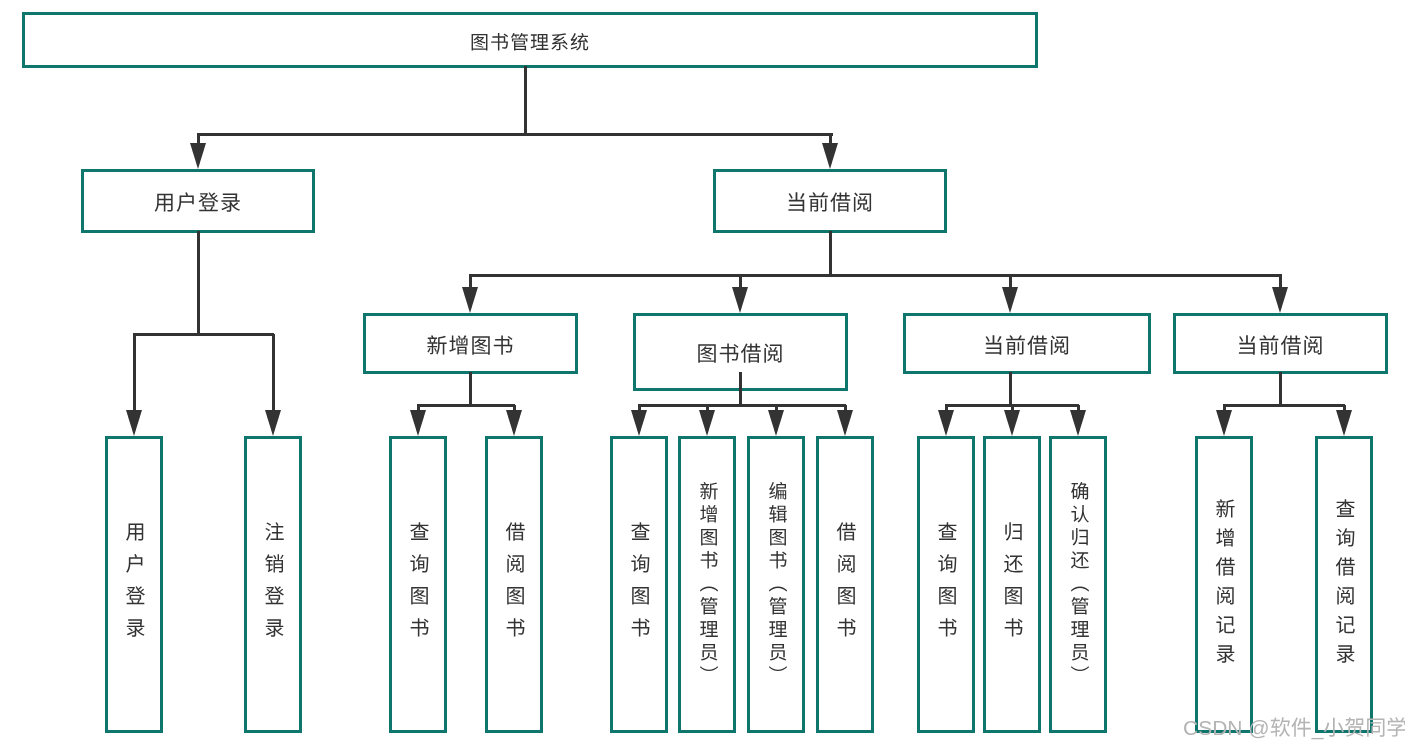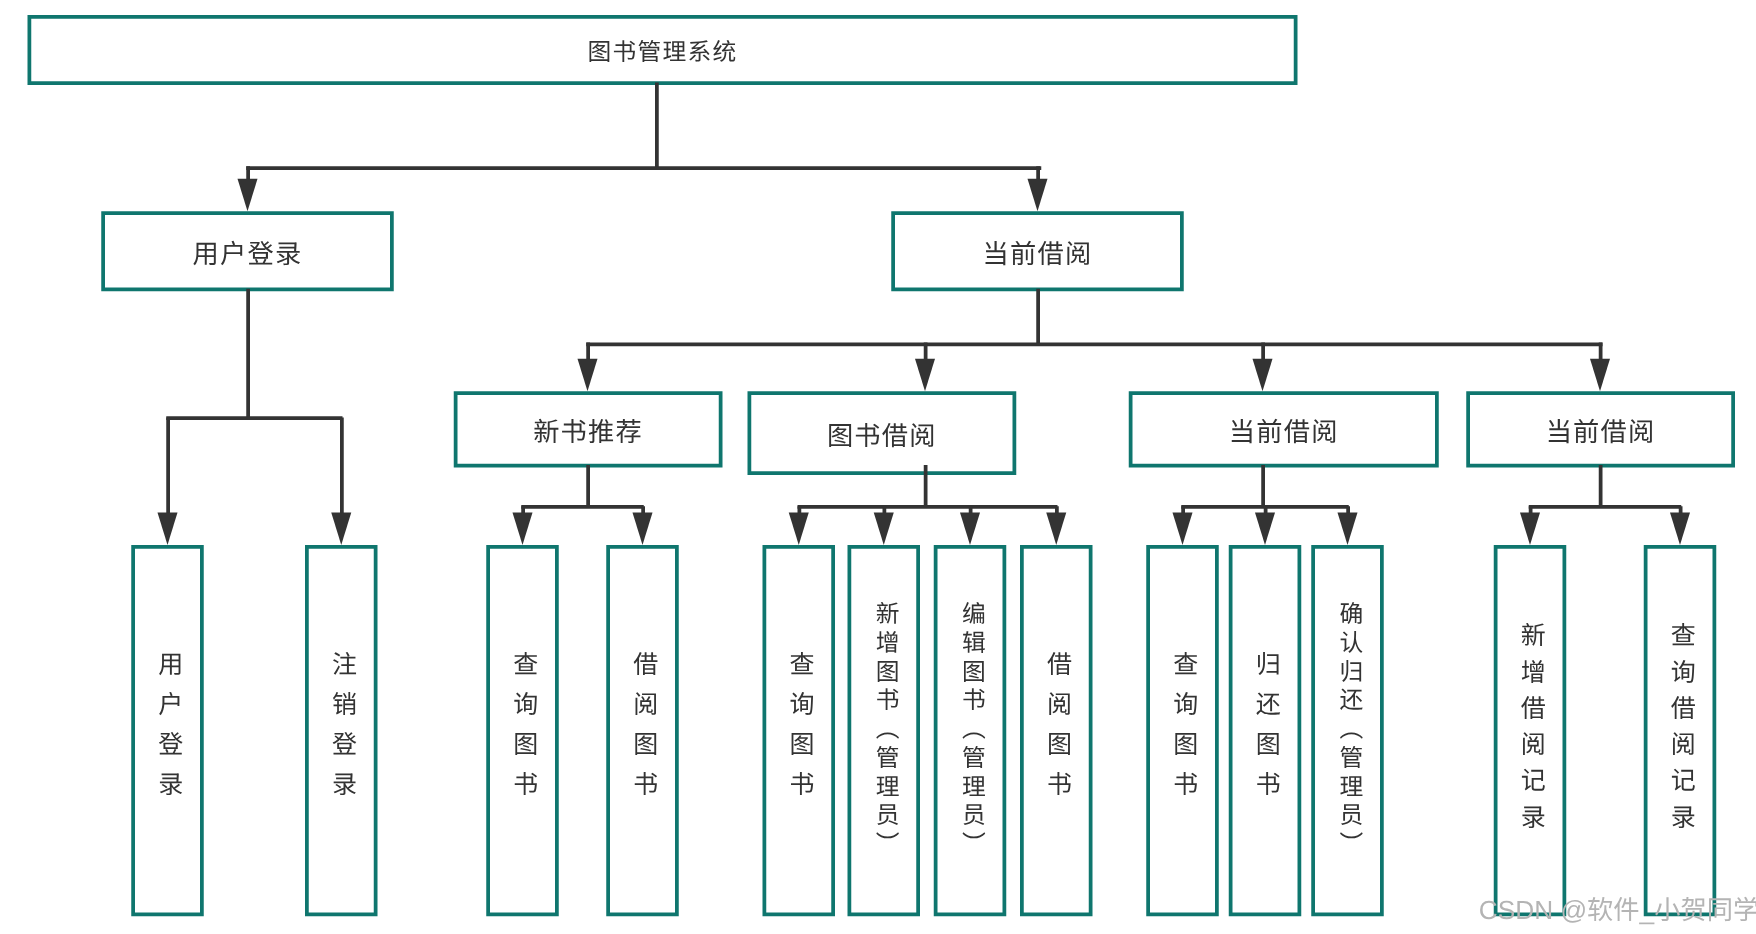--- a/index.html
+++ b/index.html
@@ -63,23 +63,23 @@
   </div>
 
   <div class="node lvl2" style="left:81px;top:169px;width:234px;height:64px">
     <span class="lbl">用户登录</span>
   </div>
   <div class="node lvl2" style="left:713px;top:169px;width:234px;height:64px">
     <span class="lbl">当前借阅</span>
   </div>
 
   <div class="node lvl3" style="left:363px;top:313px;width:215px;height:61px">
-    <span class="lbl">新书推荐</span>
+    <span class="lbl">新增图书</span>
   </div>
-  <div class="node lvl3" style="left:598px;top:313px;width:215px;height:67px">
+  <div class="node lvl3" style="left:633px;top:313px;width:215px;height:78px">
     <span class="lbl">图书借阅</span>
   </div>
   <div class="node lvl3" style="left:903px;top:313px;width:248px;height:61px">
     <span class="lbl">当前借阅</span>
   </div>
   <div class="node lvl3" style="left:1173px;top:313px;width:215px;height:61px">
     <span class="lbl">当前借阅</span>
   </div>
 
   <div class="node leaf" style="left:105px;top:436px;width:58px;height:297px">

